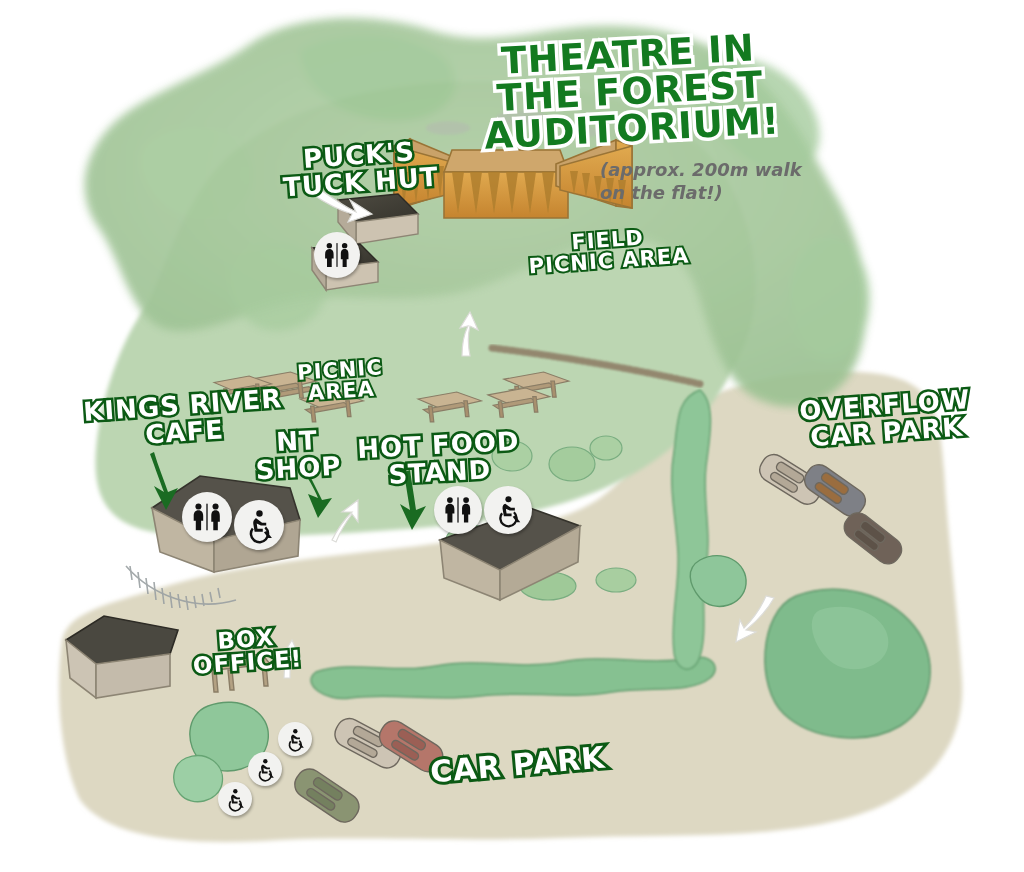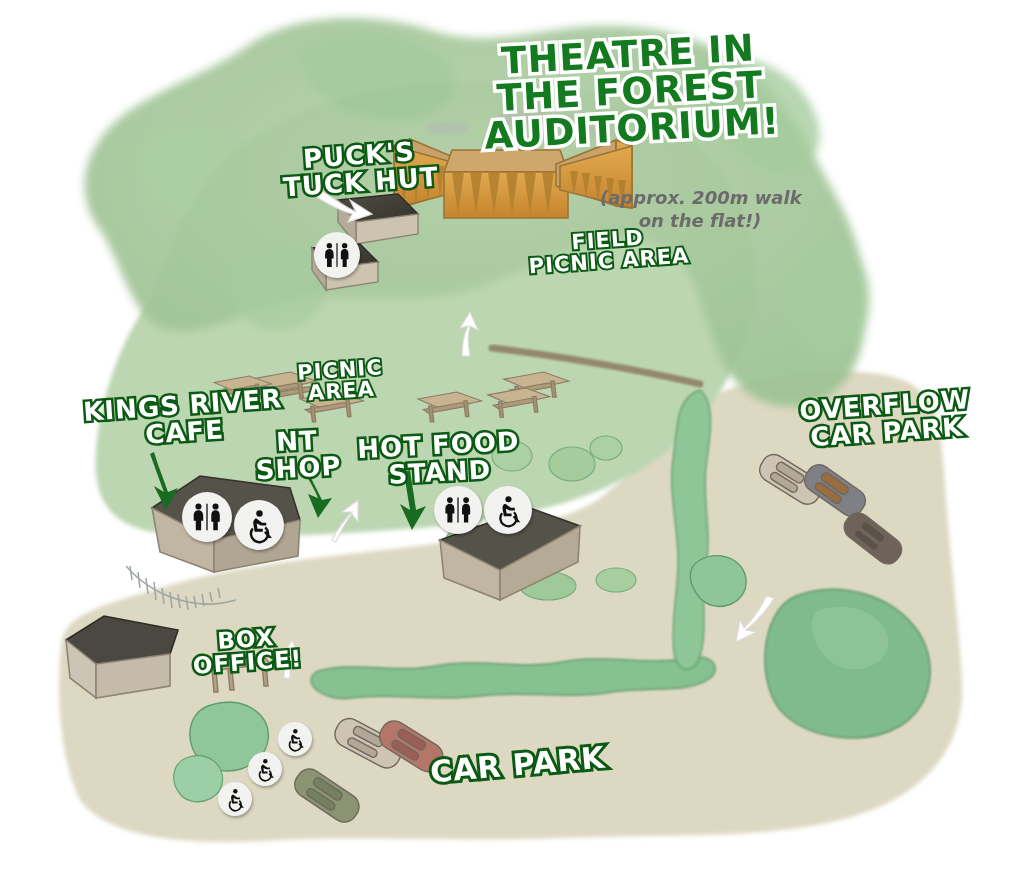--- a/index.html
+++ b/index.html
@@ -29,21 +29,21 @@
     font-weight:bold;
     color:#137a20;
     -webkit-text-stroke:7px #ffffff;
     paint-order:stroke fill;
     text-align:center;line-height:1.0;letter-spacing:1px;white-space:pre;
   }
   .subtitle{
     position:absolute;
     font-family:"DejaVu Sans", sans-serif;
     font-style:italic;font-weight:bold;
-    color:#6b6b6b;text-align:center;line-height:1.3;white-space:pre;margin-top:28px;
+    color:#6b6b6b;line-height:1.3;white-space:pre;
   }
   .icon-badge{
     position:absolute;border-radius:50%;
     background:#f2f2f0;
     box-shadow:1px 2px 3px rgba(0,0,0,.30);
     display:flex;align-items:center;justify-content:center;
     color:#111;overflow:hidden;
   }
   .icon-badge svg{display:block;}
 </style>

